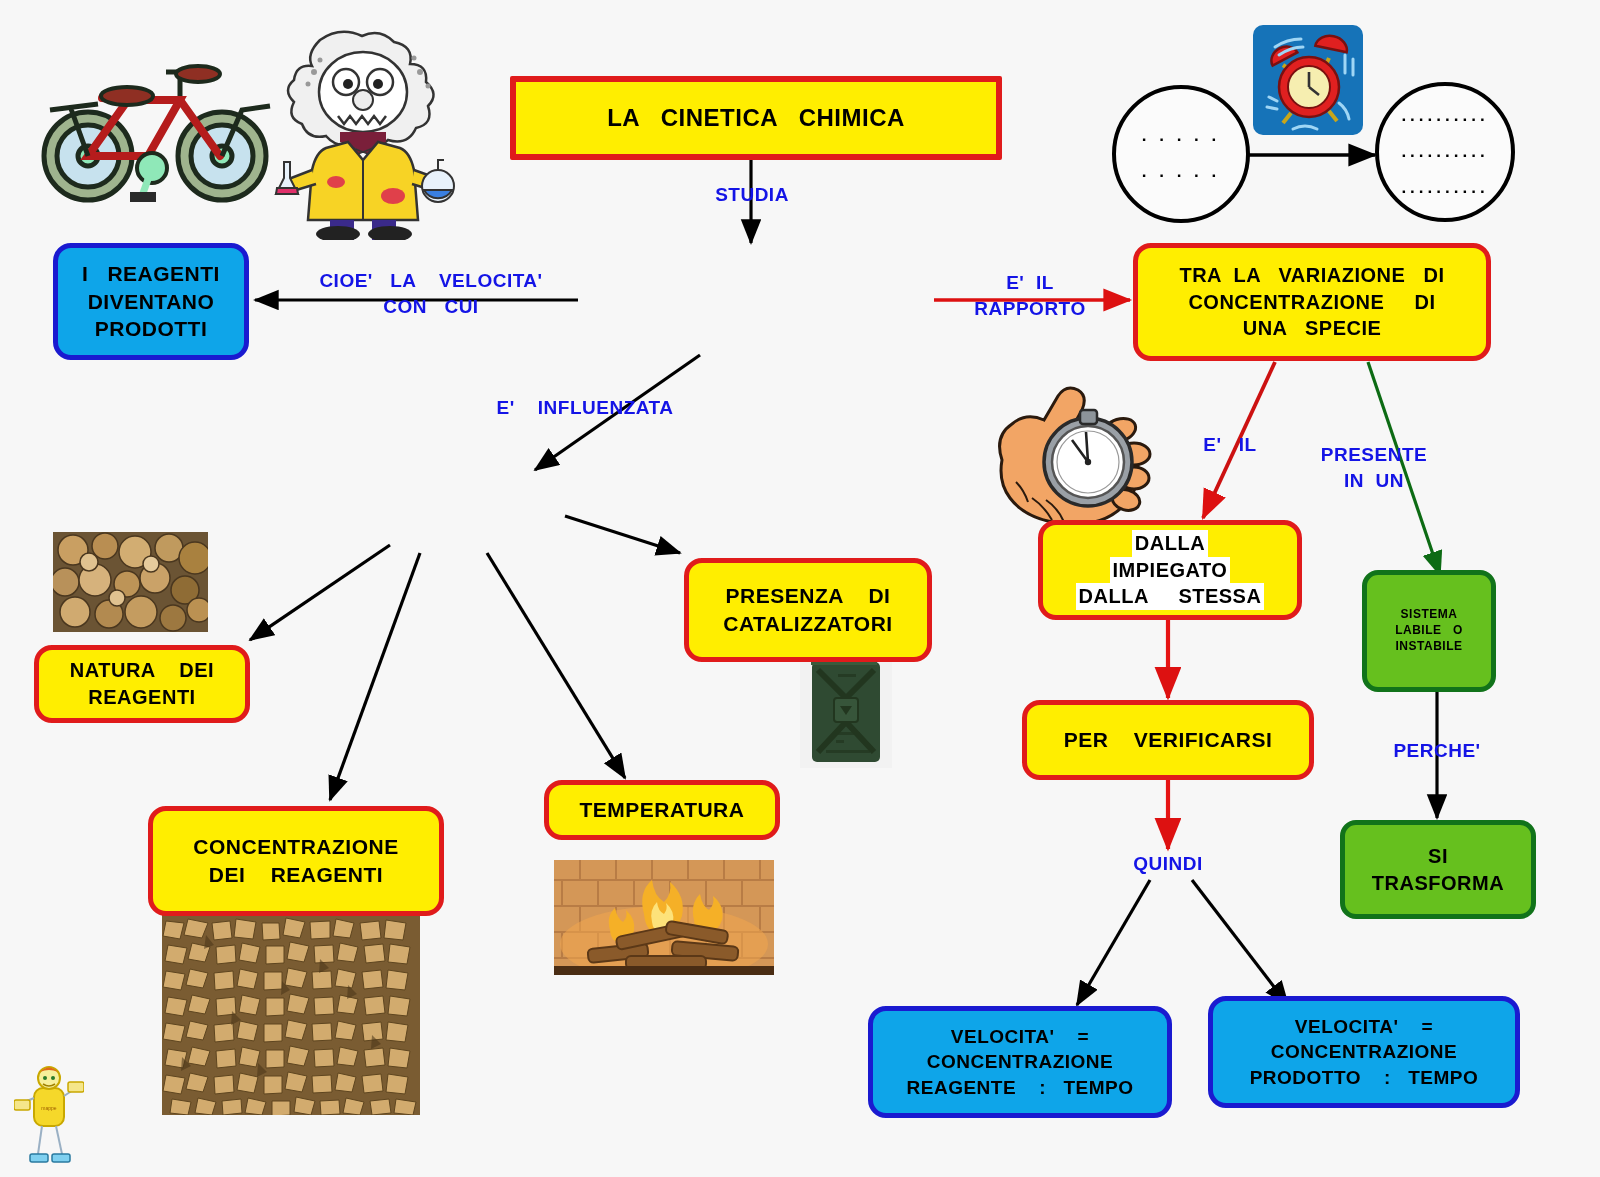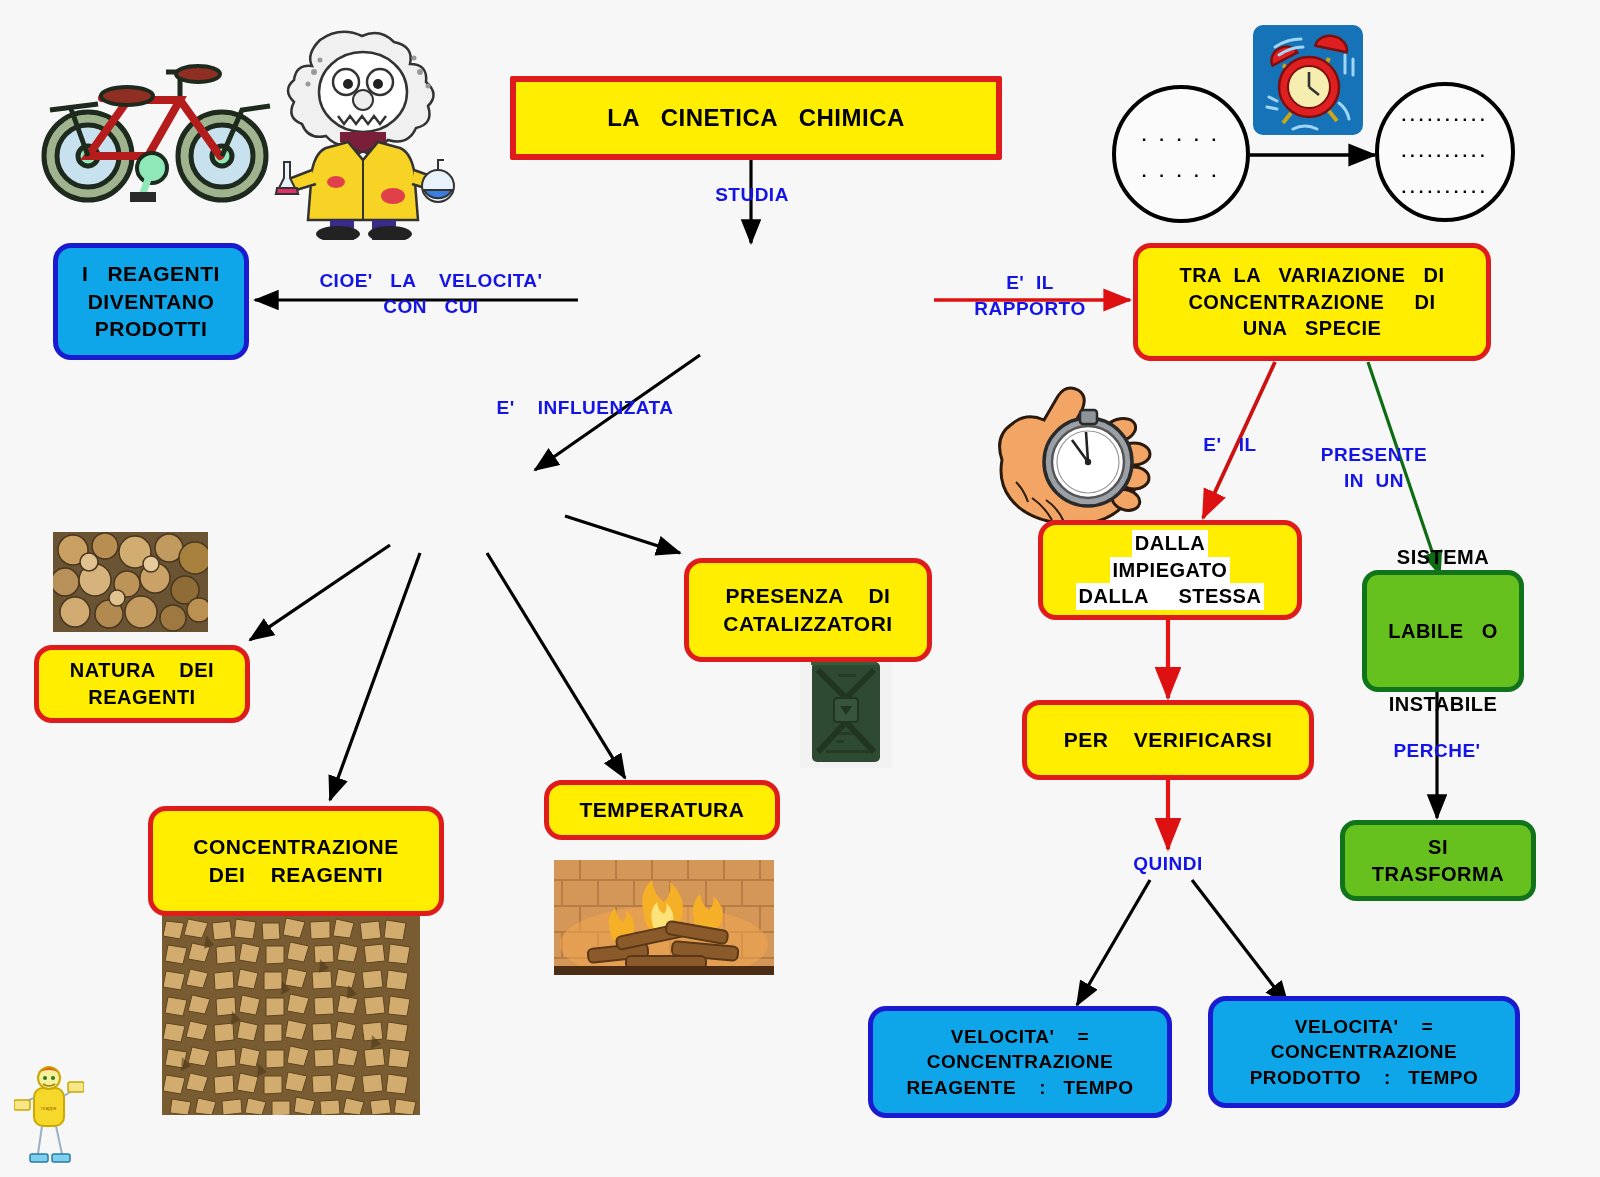--- a/index.html
+++ b/index.html
@@ -484,27 +484,27 @@
   <div class="node yellow hl" style="left:1038px; top:520px; width:264px; height:100px; font-size:20px;">
     <span class="ln">DALLA</span>
     <span class="ln">IMPIEGATO</span>
     <span class="ln">DALLA     STESSA</span>
   </div>
 
   <div class="node yellow" style="left:1022px; top:700px; width:292px; height:80px; font-size:21px;text-align:right;">
     <span class="ln">PER    VERIFICARSI</span>
   </div>
 
-  <div class="node green" style="left:1362px; top:570px; width:162px; height:122px; font-size:20px;gap:47px;">
+  <div class="node green" style="left:1362px; top:570px; width:134px; height:122px; font-size:12px;">
     <span class="ln">SISTEMA</span>
     <span class="ln">LABILE   O</span>
     <span class="ln">INSTABILE</span>
   </div>
 
-  <div class="node green" style="left:1340px; top:820px; width:196px; height:81px; font-size:20px;">
+  <div class="node green" style="left:1340px; top:820px; width:196px; height:99px; font-size:20px;">
     <span class="ln">SI</span>
     <span class="ln">TRASFORMA</span>
   </div>
 
   <div class="node cyan" style="left:868px; top:1006px; width:304px; height:112px; font-size:19px;">
     <span class="ln">VELOCITA'    =</span>
     <span class="ln">CONCENTRAZIONE</span>
     <span class="ln">REAGENTE    :   TEMPO</span>
   </div>
 

